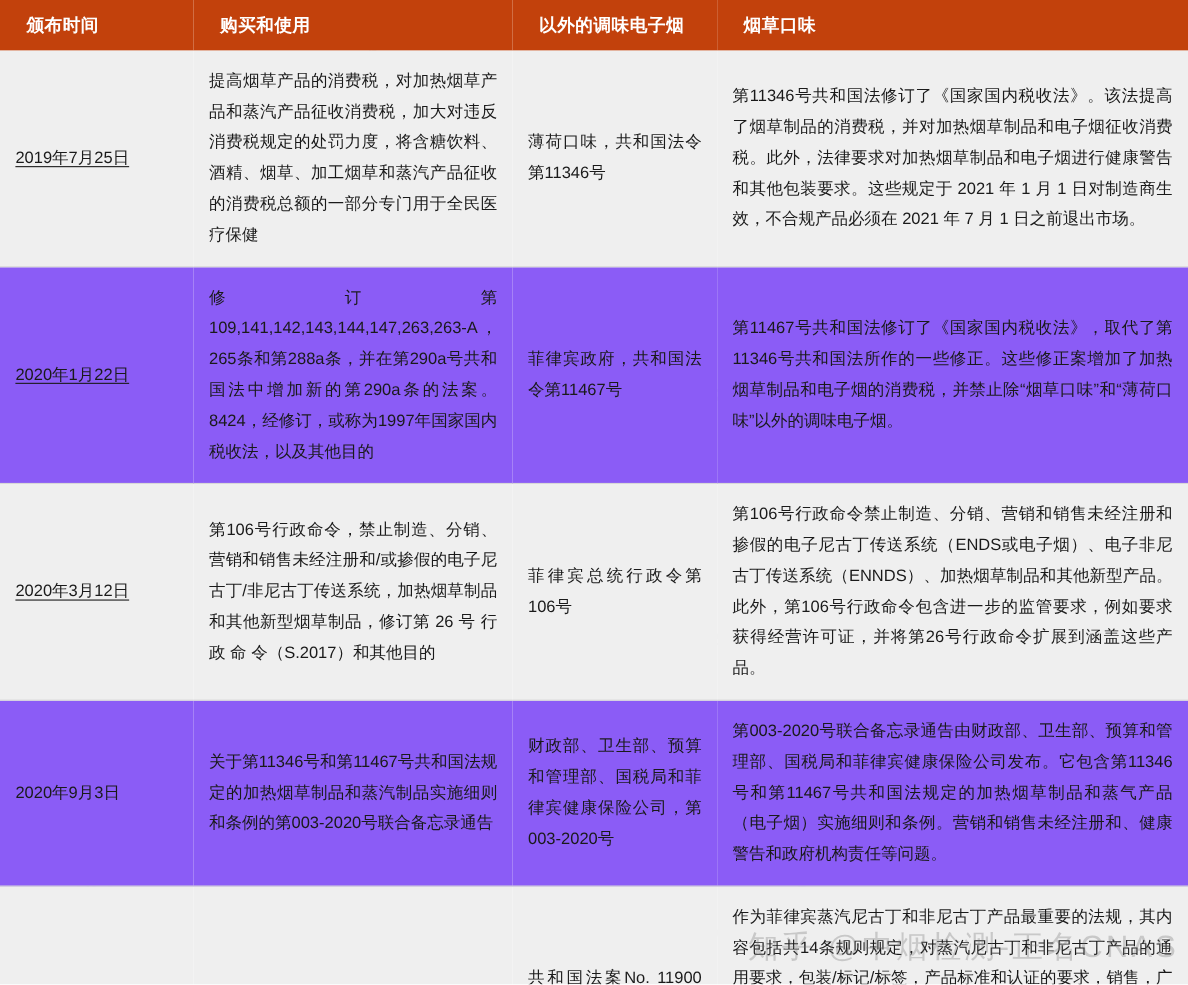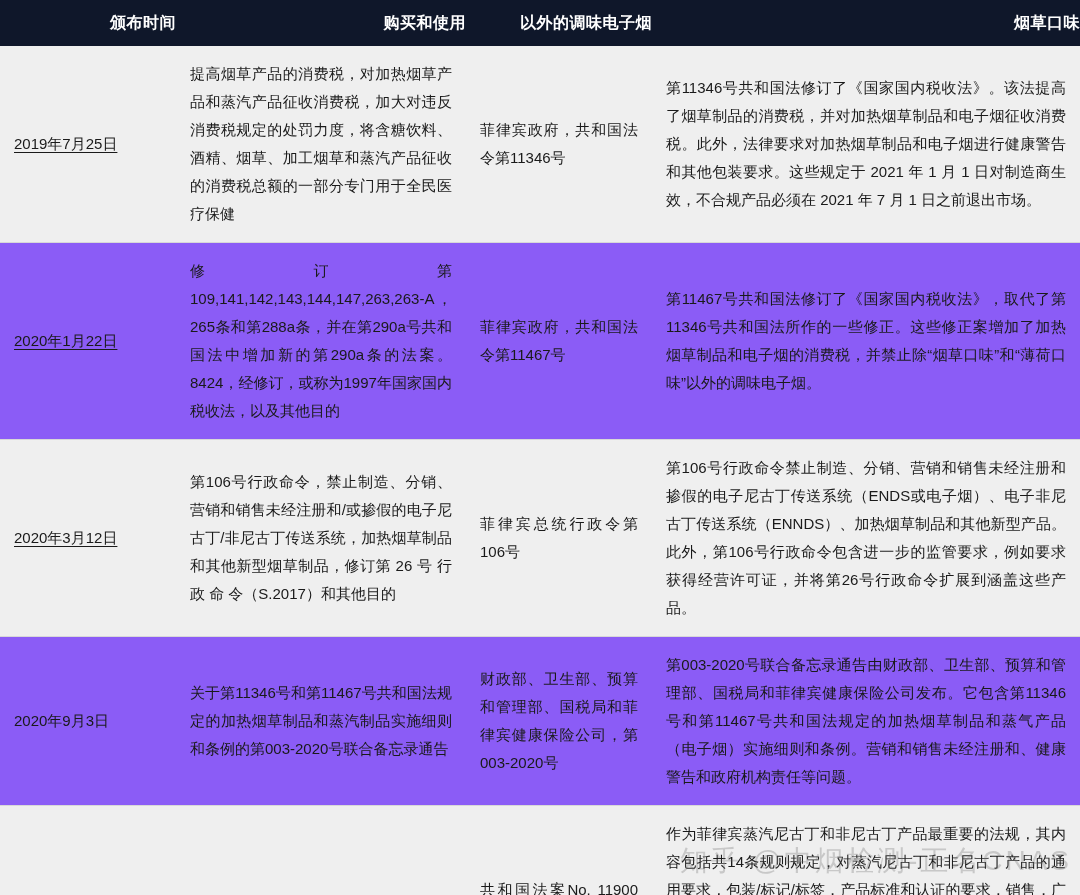--- a/index.html
+++ b/index.html
@@ -19,26 +19,26 @@
     background: #ffffff;
   }
   table.reg-table {
     width: 1080px;
     border-collapse: collapse;
     table-layout: fixed;
     position: relative;
     z-index: 2;
   }
   table.reg-table thead th {
-    background: #0f172a;
+    background: #c2410c;
     color: #ffffff;
     font-size: 16px;
     font-weight: bold;
-    text-align: right;
-    padding: 12px 0;
+    text-align: left;
+    padding: 12px 24px;
     vertical-align: middle;
     height: 46px;
     letter-spacing: 0.5px;
   }
   table.reg-table thead th.col-date { width: 176px; }
   table.reg-table thead th.col-name { width: 290px; }
   table.reg-table thead th.col-dept { width: 186px; }
   table.reg-table thead th.col-content { width: 428px; }
 
   table.reg-table tbody td {
@@ -123,21 +123,21 @@
         <th class="col-date">颁布时间</th>
         <th class="col-name">购买和使用</th>
         <th class="col-dept">以外的调味电子烟</th>
         <th class="col-content">烟草口味</th>
       </tr>
     </thead>
     <tbody>
       <tr class="row-shaded">
         <td class="cell-date"><span class="date-underline">2019年7月25日</span></td>
         <td class="cell-name">提高烟草产品的消费税，对加热烟草产品和蒸汽产品征收消费税，加大对违反消费税规定的处罚力度，将含糖饮料、酒精、烟草、加工烟草和蒸汽产品征收的消费税总额的一部分专门用于全民医疗保健</td>
-        <td class="cell-dept">菲律宾政府，共和国法令第11346号</td>
+        <td class="cell-dept">薄荷口味，共和国法令第11346号</td>
         <td class="cell-content">第11346号共和国法修订了《国家国内税收法》。该法提高了烟草制品的消费税，并对加热烟草制品和电子烟征收消费税。此外，法律要求对加热烟草制品和电子烟进行健康警告和其他包装要求。这些规定于 2021 年 1 月 1 日对制造商生效，不合规产品必须在 2021 年 7 月 1 日之前退出市场。</td>
       </tr>
       <tr class="row-plain">
         <td class="cell-date"><span class="date-underline">2020年1月22日</span></td>
         <td class="cell-name">修订第109,141,142,143,144,147,263,263‑A，265条和第288a条，并在第290a号共和国法中增加新的第290a条的法案。8424，经修订，或称为1997年国家国内税收法，以及其他目的</td>
         <td class="cell-dept">菲律宾政府，共和国法令第11467号</td>
         <td class="cell-content">第11467号共和国法修订了《国家国内税收法》，取代了第11346号共和国法所作的一些修正。这些修正案增加了加热烟草制品和电子烟的消费税，并禁止除“烟草口味”和“薄荷口味”以外的调味电子烟。</td>
       </tr>
       <tr class="row-shaded">
         <td class="cell-date"><span class="date-underline">2020年3月12日</span></td>

